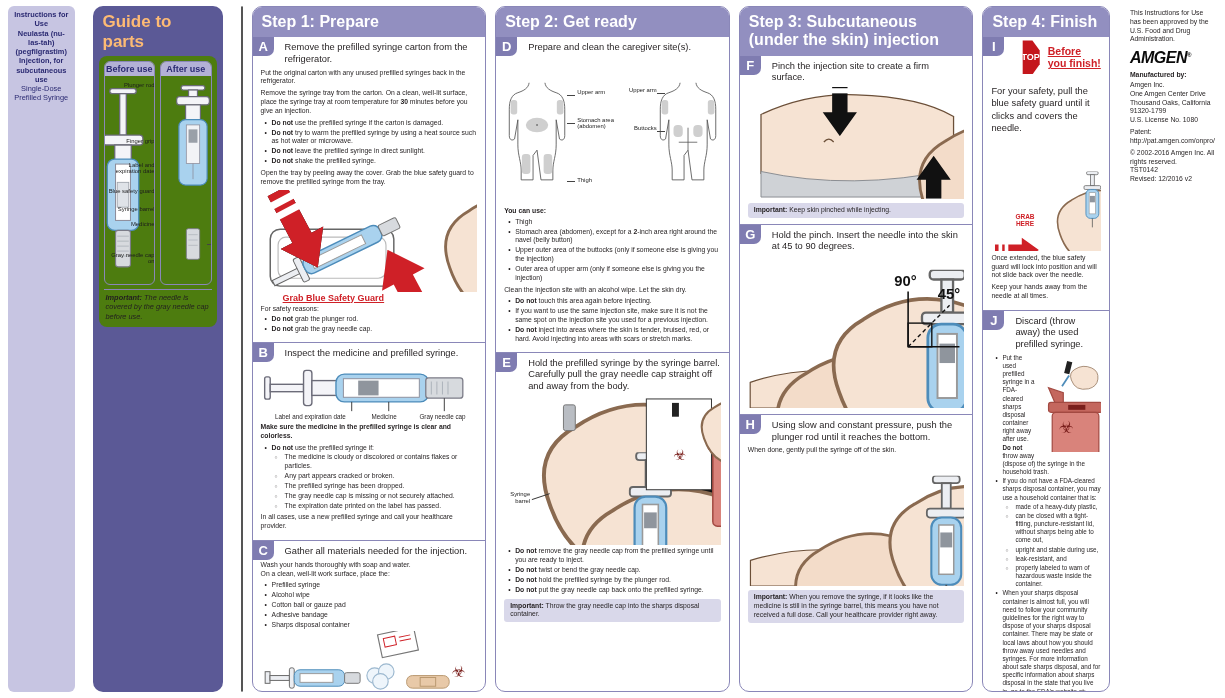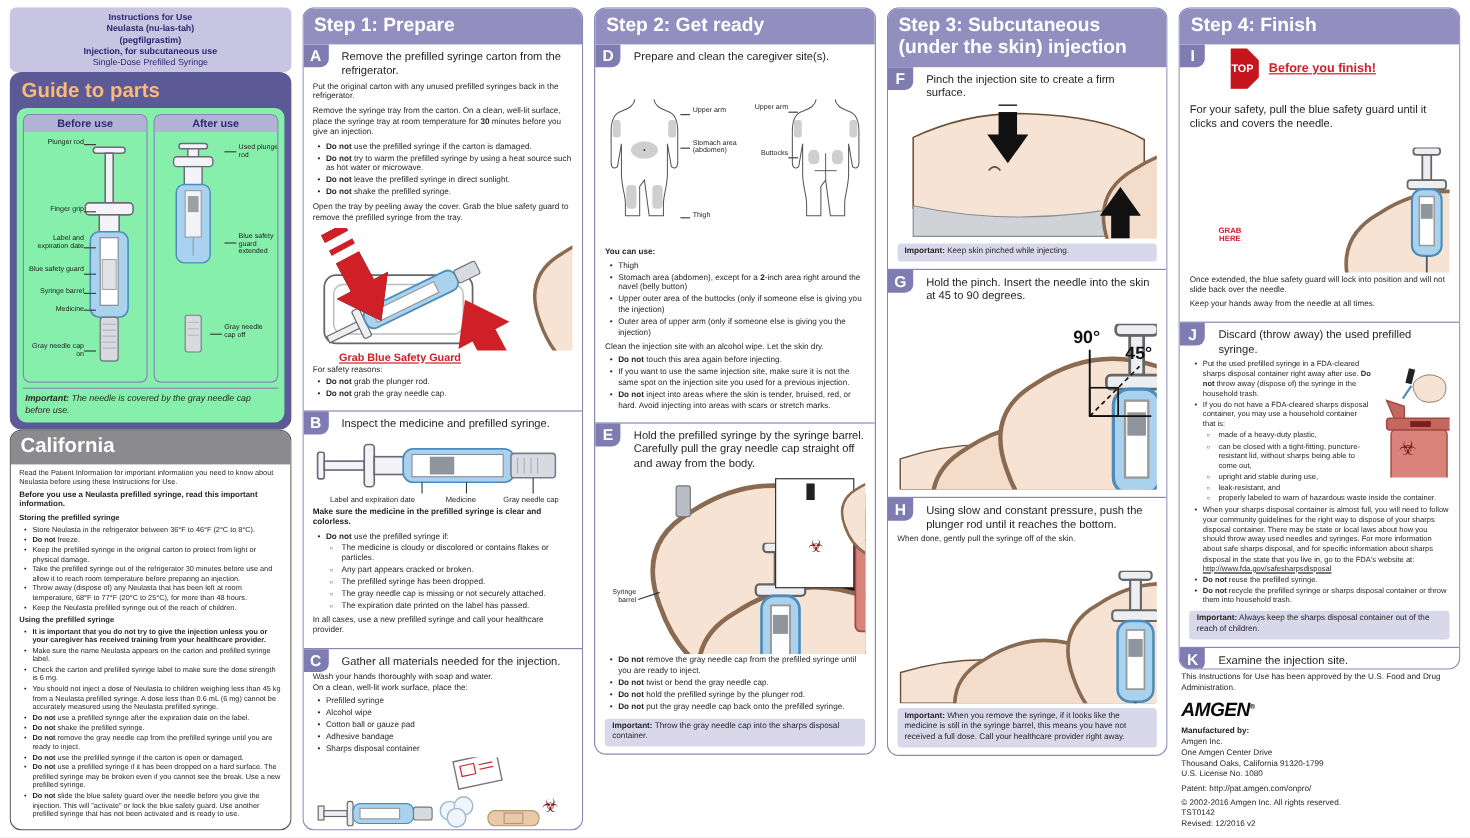--- a/index.html
+++ b/index.html
@@ -1,23 +1,23 @@
 <!DOCTYPE html>
 <html><head>
 <meta charset="utf-8">
 <style>
   html,body{margin:0;padding:0;background:#fff;font-family:"Liberation Sans",sans-serif;color:#231f20;}
   .page{width:1225px;height:698px;box-sizing:border-box;display:flex;gap:9px;padding:6px 8px;outline:1px solid #c9c9c9;overflow:hidden;}
-  .col{flex:1;min-width:0;display:flex;flex-direction:column;gap:0;overflow:hidden;}
+  .col{flex:1;min-width:0;display:flex;flex-direction:row;gap:18px;overflow:hidden;}
   
   .hdrbox{background:#c7c5e2;border-radius:6px;padding:4px 6px;text-align:center;color:#2b2a72;font-size:7.4px;line-height:1.25;}
   .hdrbox .b{font-weight:bold;}
   .guide{background:#5b5996;border-radius:10px;padding:4px 6px 6px;}
   .guide-title{color:#fdba74;font-weight:bold;font-size:17px;padding:2px 4px 4px;}
-  .guide-inner{background:#86efac;border-radius:8px;padding:5px;}
+  .guide-inner{background:#4d7c0f;border-radius:8px;padding:5px;}
   .gfigs{display:flex;gap:5px;}
   .gbox{flex:1;border:1.2px solid #8a87b8;border-radius:6px;overflow:hidden;}
   .gbox-h{background:#b3b1d6;color:#2b2a72;font-weight:bold;font-size:9px;text-align:center;padding:2px 0;}
   .gfig{position:relative;height:208px;}
   .glab{position:absolute;font-size:5.9px;line-height:1.1;color:#1c1c1c;}
   .glab.r{text-align:right;}
   .gline{position:absolute;height:1px;background:#444;}
   .gimp{border-top:1.2px solid #8a87b8;margin-top:4px;padding:3px 2px 1px;font-size:7.4px;line-height:1.25;font-style:italic;}
   .imppanel{flex:1;border:1.6px solid #555;border-radius:10px;overflow:hidden;display:flex;flex-direction:column;}
   .imppanel-h{background:#8b8b8e;color:#fff;font-weight:bold;font-size:17px;padding:3px 8px 5px;}

